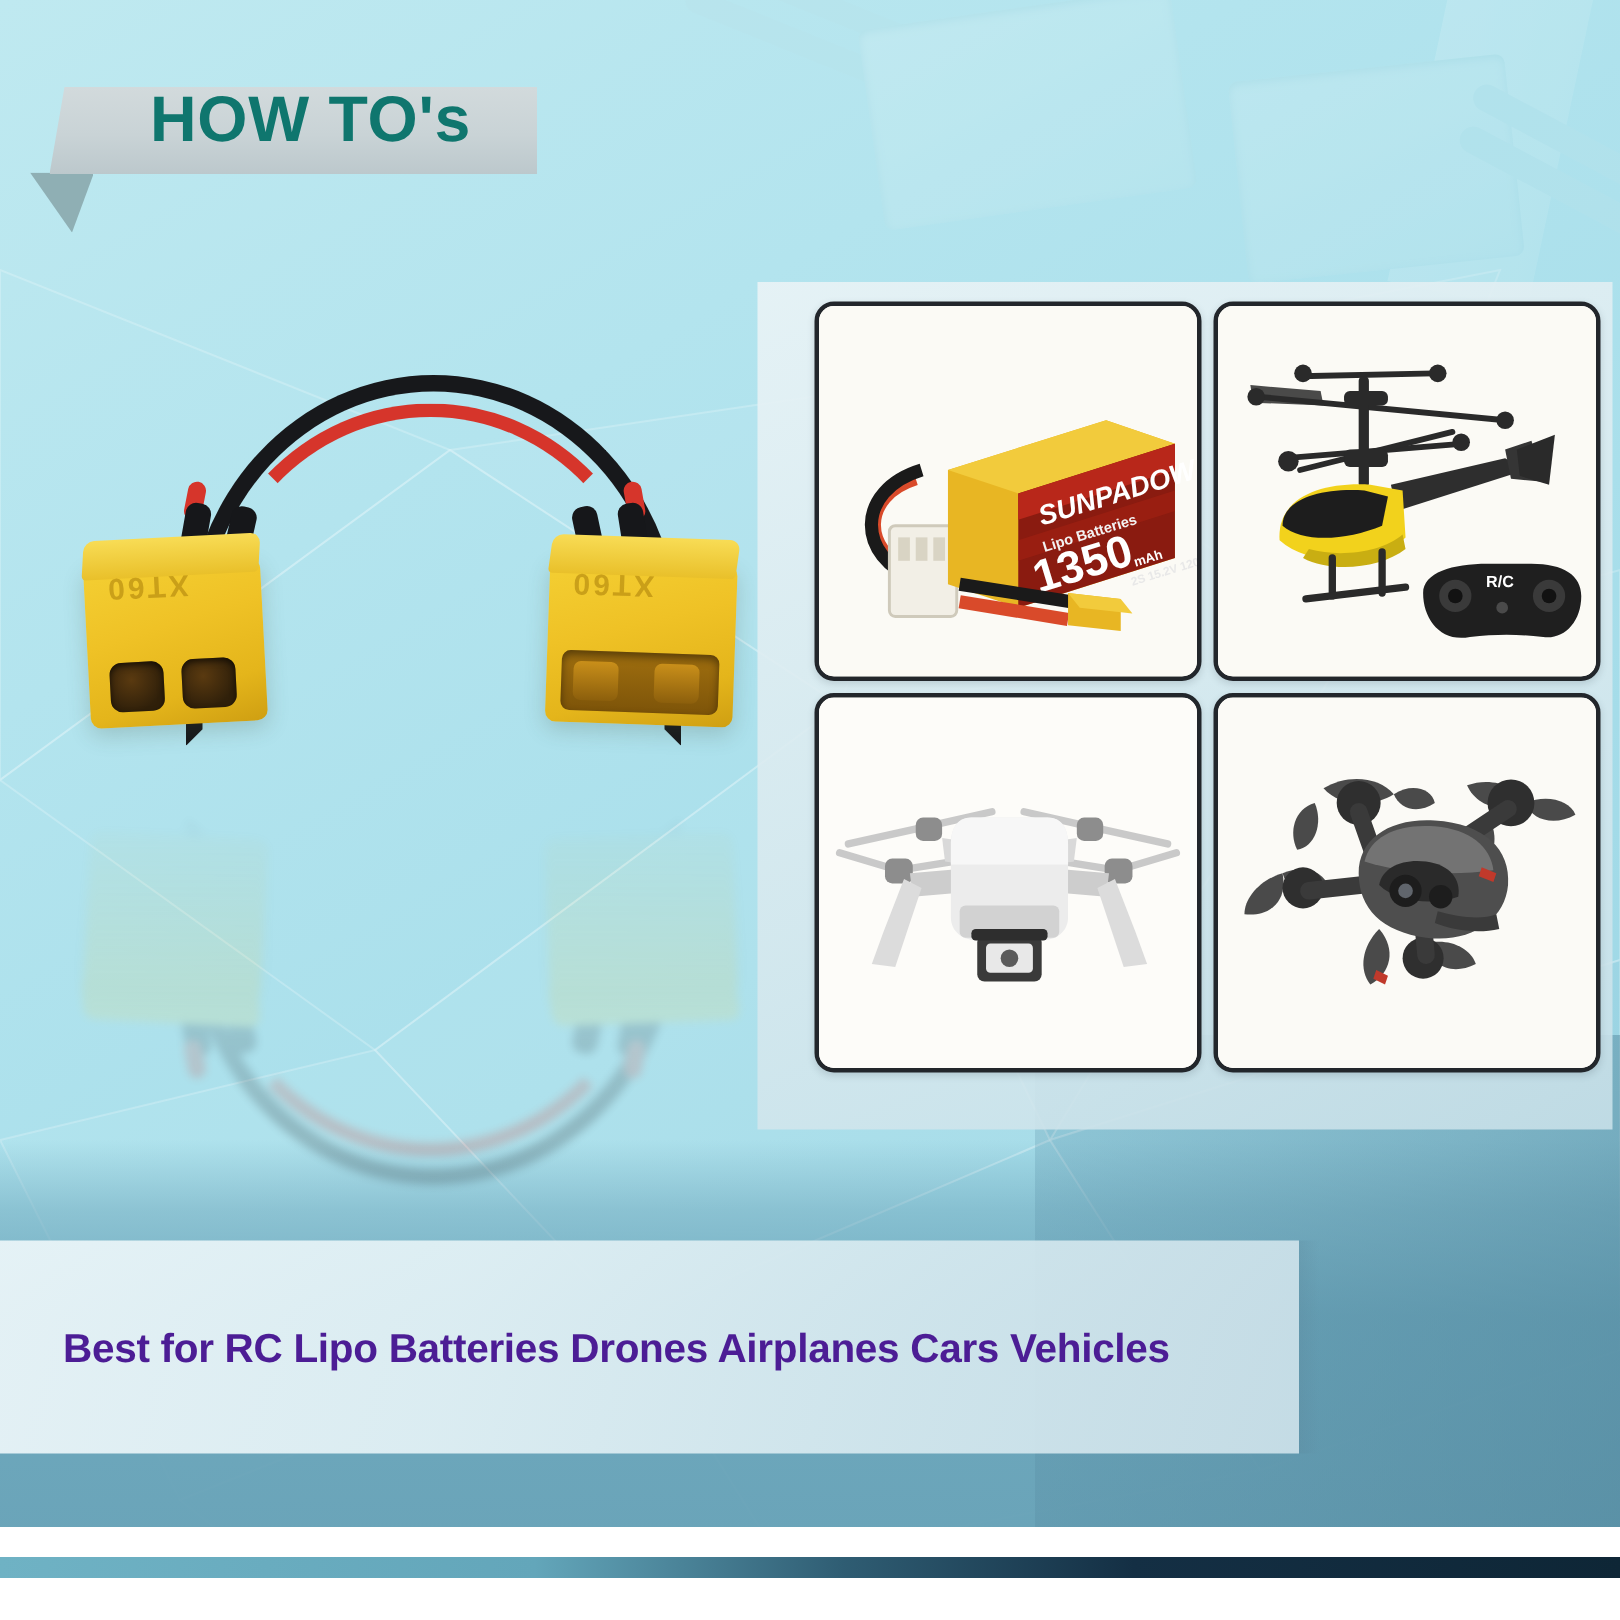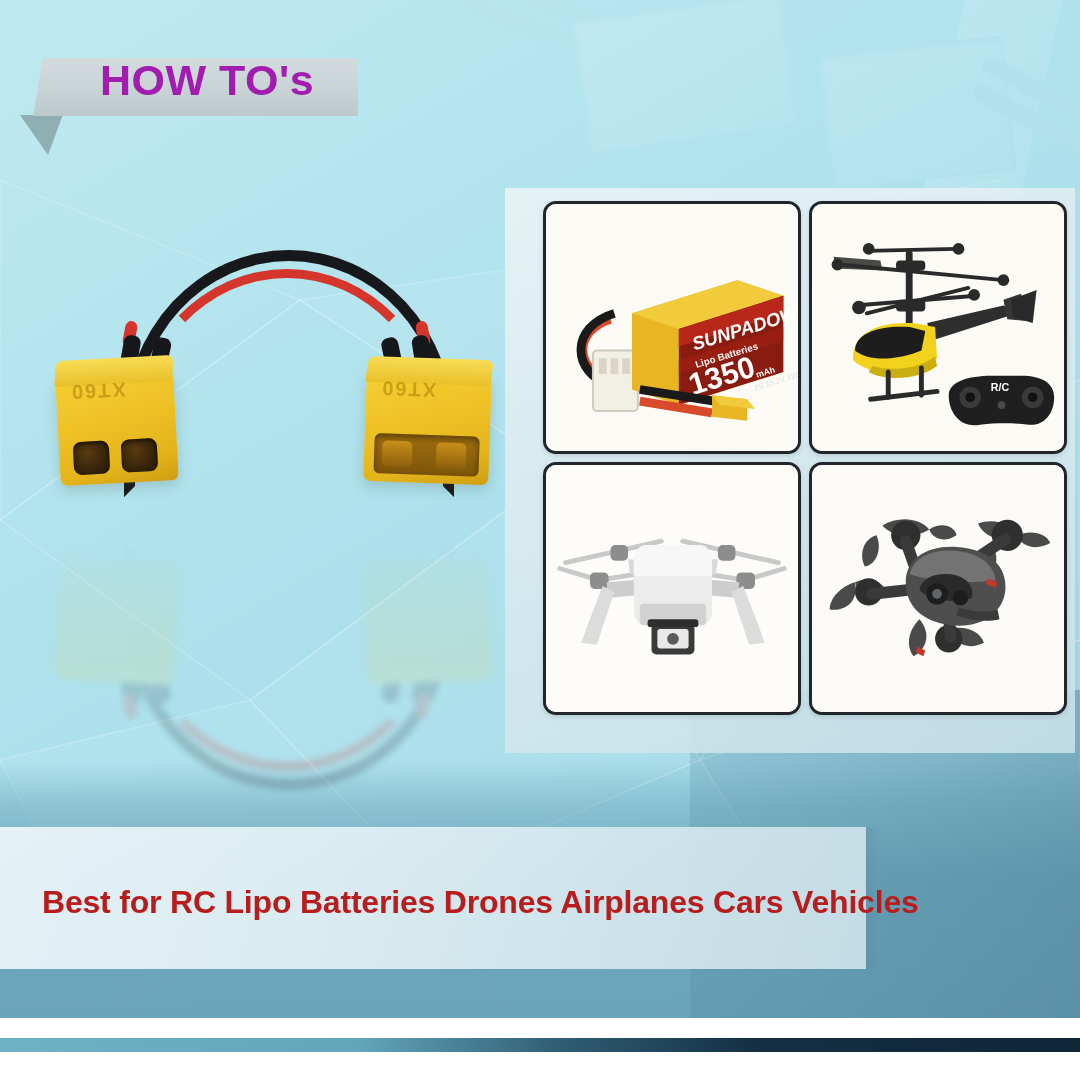--- a/index.html
+++ b/index.html
@@ -56,21 +56,21 @@
     background:linear-gradient(180deg,#d2dadc 0%,#c9d3d6 55%,#bcc8cc 100%);
     clip-path:polygon(10px 0, 100% 0, 100% 100%, 0 100%);
   }
   .ribbon-fold{
     position:absolute;left:20px;top:57px;width:42px;height:40px;
     background:#8fafb4;
     clip-path:polygon(0 0, 100% 0, 100% 2px, 28px 100%);
   }
   .ribbon-text{
     position:absolute;left:100px;top:59px;
-    font-size:43px;font-weight:700;color:#a21caf;letter-spacing:.5px;
+    font-size:43px;font-weight:700;color:#0f766e;letter-spacing:.5px;
     font-family:"Liberation Sans",sans-serif;
     white-space:nowrap;line-height:1;
   }
 
   
   .hero{position:absolute;left:20px;top:225px;width:490px;height:320px;}
   .wire-red{
     position:absolute;left:112px;top:44px;width:292px;height:210px;
     border:9px solid #d6352b;border-bottom-color:transparent;
     border-left-color:transparent;border-right-color:transparent;
@@ -157,21 +157,21 @@
   }
   .cell svg{display:block;width:100%;height:100%;}
 
   
   .caption-band{
     position:absolute;left:0;top:827px;width:866px;height:142px;
     background:linear-gradient(100deg,rgba(236,246,249,.93) 0%,rgba(228,242,246,.92) 35%,rgba(216,234,240,.90) 70%,rgba(207,227,235,.90) 100%);
   }
   .caption-text{
     position:absolute;left:42px;top:884px;
-    font-size:32px;font-weight:700;color:#b91c1c;
+    font-size:27px;font-weight:700;color:#4c1d95;
     font-family:"Liberation Sans",sans-serif;
     letter-spacing:-.2px;white-space:nowrap;
   }
   .caption-shadowbar{
     position:absolute;left:866px;top:827px;width:14px;height:142px;
     background:linear-gradient(90deg,rgba(90,130,150,.22),rgba(90,130,150,0));
   }
 
   
   .footer-white{position:absolute;left:0;top:1018px;width:1080px;height:20px;background:#ffffff;}

